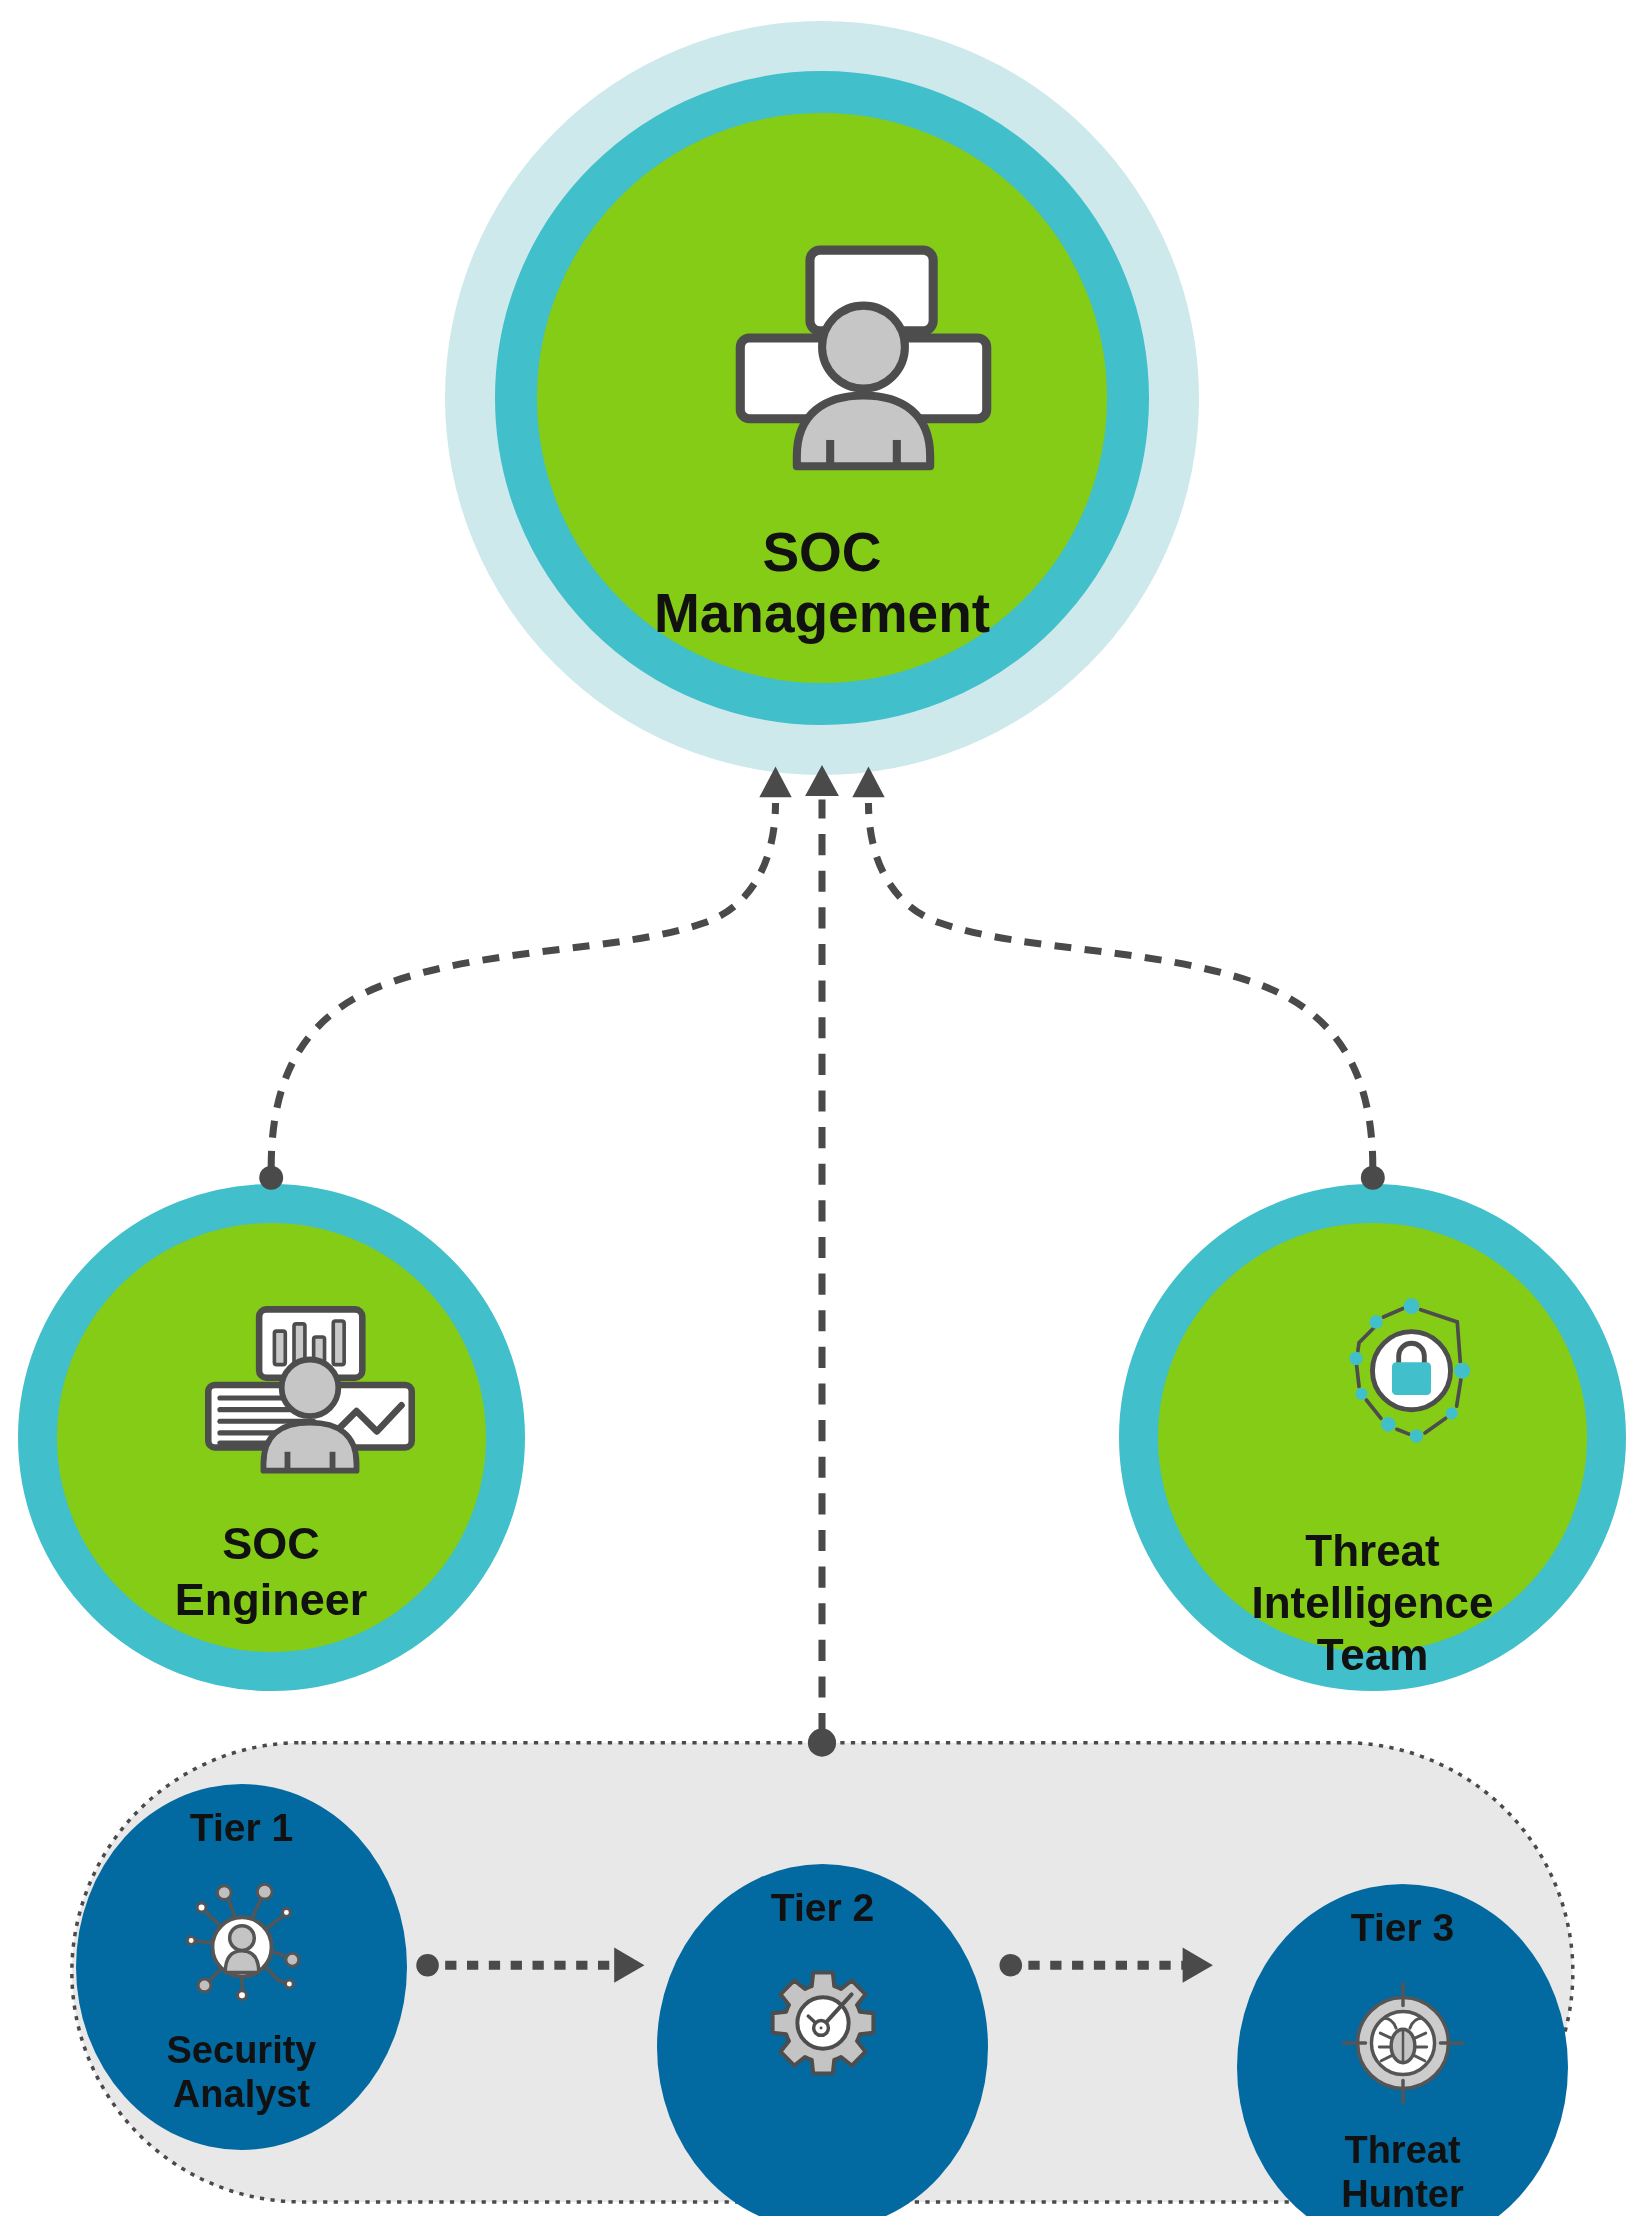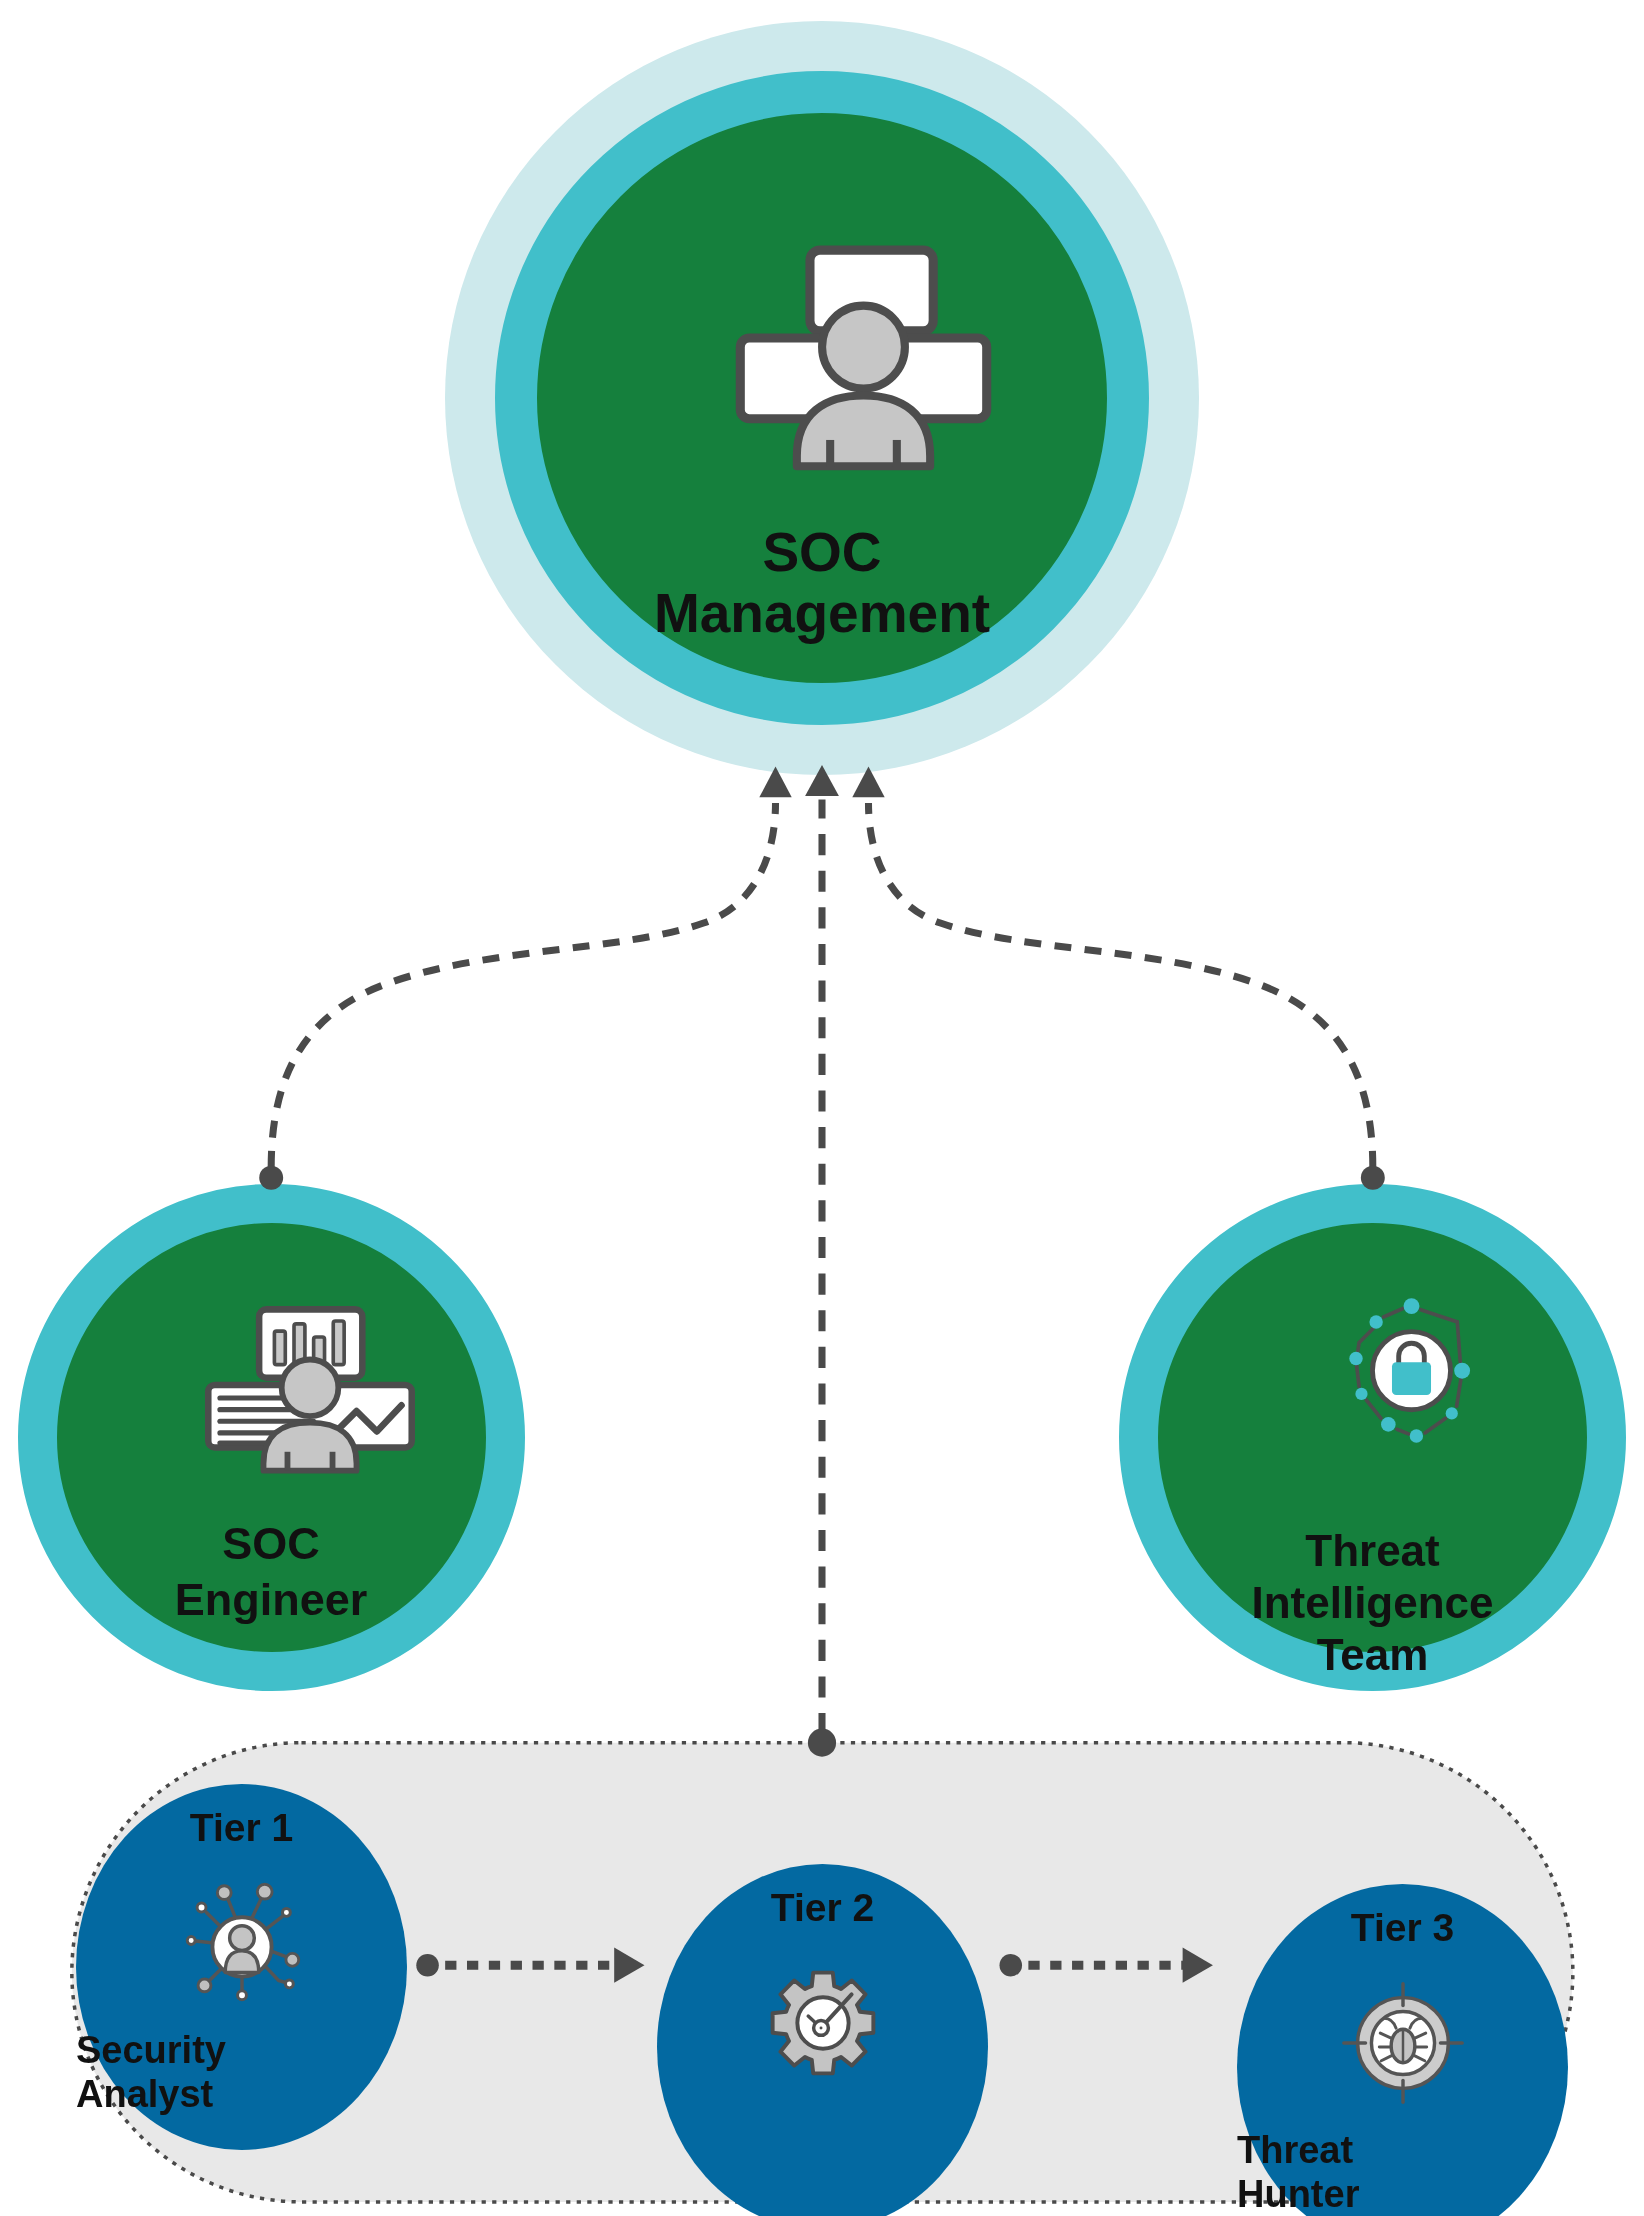--- a/index.html
+++ b/index.html
@@ -10,37 +10,37 @@
     --stroke:#4d4d4d;
     --grayfill:#c6c6c6;
     --text:#111111;
   }
   html,body{margin:0;padding:0;background:#ffffff;}
   body{width:1644px;height:2216px;font-family:"Liberation Sans",sans-serif;}
   #canvas{position:relative;width:1644px;height:2216px;overflow:hidden;background:#fff;}
   svg{display:block;}
   
   .halo{position:absolute;left:445px;top:21px;width:754px;height:754px;border-radius:50%;background:var(--halo);}
-  .node{position:absolute;border-radius:50%;background:#15803d;box-sizing:border-box;border:39px solid var(--teal);}
+  .node{position:absolute;border-radius:50%;background:#84cc16;box-sizing:border-box;border:39px solid var(--teal);}
   .node.mgmt{left:495px;top:71px;width:654px;height:654px;border-width:42px;}
   .node.engineer{left:17.6px;top:1184px;width:507px;height:507px;}
   .node.intel{left:1119px;top:1184px;width:507px;height:507px;}
   .node .icon{position:absolute;}
   .node .label{position:absolute;left:0;right:0;text-align:center;font-weight:700;color:var(--text);white-space:pre-line;}
   .node.mgmt .icon{left:175px;top:129px;width:303px;}
   .node.mgmt .label{top:409px;font-size:55px;line-height:61px;}
   .node.engineer .icon{left:144px;top:82px;width:218px;}
   .node.engineer .label{top:293px;font-size:45px;line-height:56px;}
   .node.intel .icon{left:162px;top:55px;width:183px;}
   .node.intel .label{top:302px;font-size:44px;line-height:52px;}
   
   .tier{position:absolute;width:331px;height:366px;border-radius:50%;background:#0369a1;}
   .tier .tname{position:absolute;left:0;right:0;top:21px;text-align:center;font-weight:700;font-size:39px;line-height:46px;color:var(--text);}
   .tier .icon{position:absolute;left:92px;top:85px;width:148px;height:148px;}
-  .tier .role{position:absolute;left:0;right:0;top:244px;text-align:left;font-weight:700;font-size:38px;line-height:44px;color:var(--text);white-space:pre-line;}
+  .tier .role{position:absolute;left:0;right:0;top:244px;text-align:center;font-weight:700;font-size:38px;line-height:44px;color:var(--text);white-space:pre-line;}
   .tier.t1{left:76px;top:1784px;}
   .tier.t2{left:657px;top:1864px;}
   .tier.t3{left:1237px;top:1884px;}
   .overlay{position:absolute;left:0;top:0;pointer-events:none;}
 </style>
 </head>
 <body>
 
 <div id="canvas">
 

